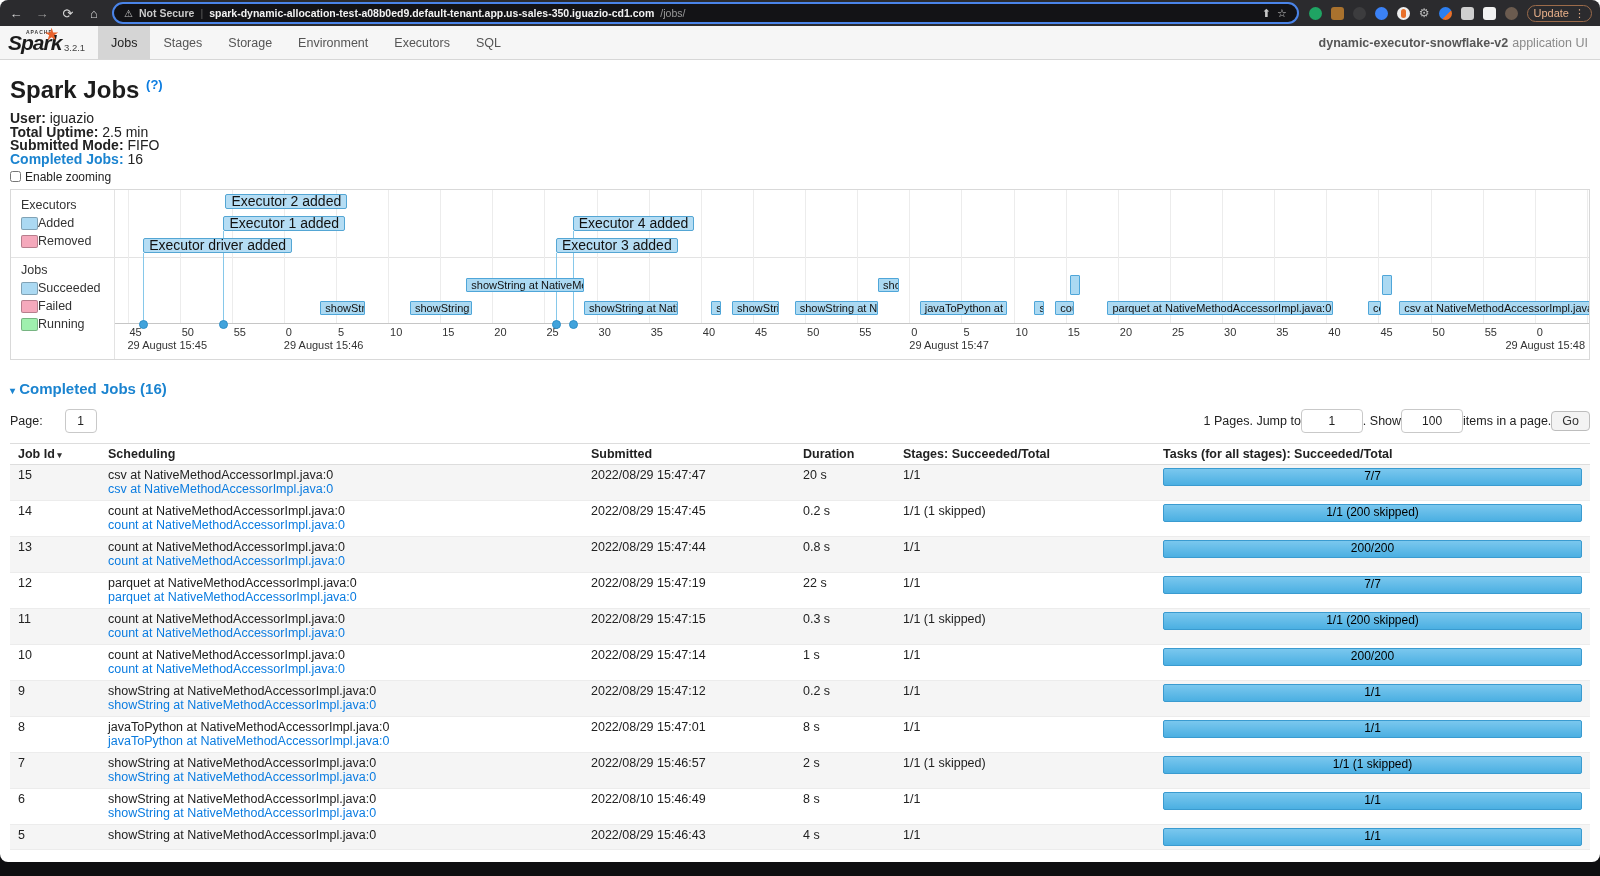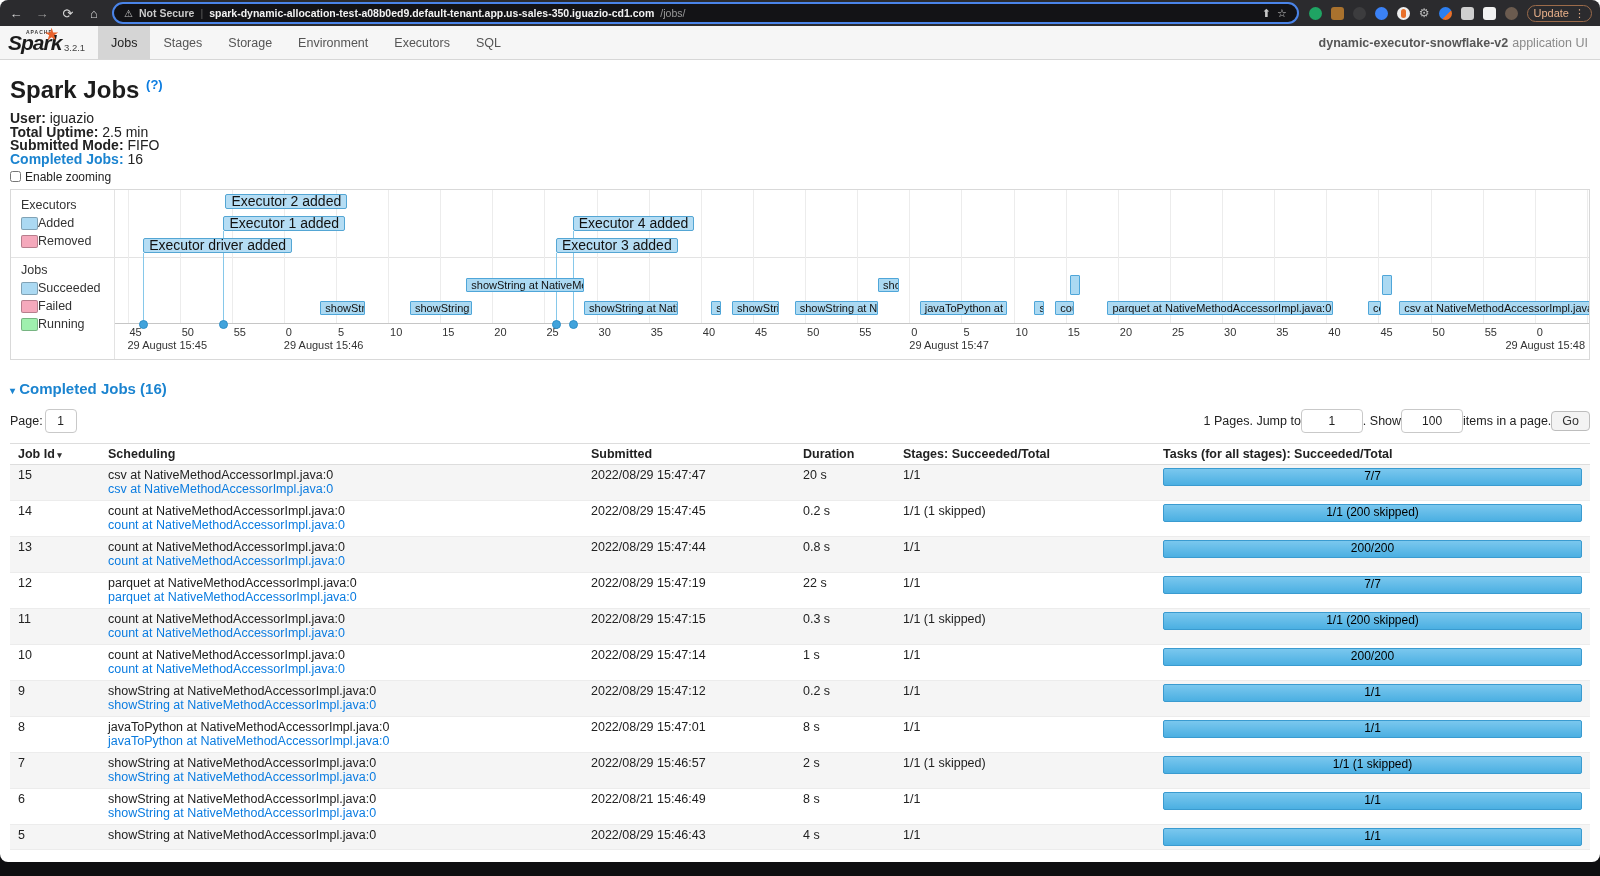--- a/index.html
+++ b/index.html
@@ -59,21 +59,21 @@
   .tl-vline{position:absolute;width:0;border-left:1px solid #86c8ea;}
   .tl-box{position:absolute;height:15px;line-height:13px;box-sizing:border-box;background:#b5ddf4;border:1px solid #54a6d4;border-radius:2px;font-size:14px;padding:0 5px;white-space:nowrap;color:#111;}
   .tl-bar{position:absolute;height:14px;line-height:12px;min-width:4px;box-sizing:border-box;background:#abd9f2;border:1px solid #4fa6d9;border-radius:1px;font-size:11px;padding:0 4px;overflow:hidden;white-space:nowrap;color:#111;}
   .tl-bar.thin{height:20px;}
   .tl-dot{position:absolute;top:130px;width:7px;height:7px;border-radius:50%;background:#41a3dc;border:1px solid #2e8fc7;margin-left:-4px;}
   .tl-tick-label{position:absolute;top:136px;font-size:11px;color:#333;padding-left:2px;white-space:nowrap;}
   .tl-date-label{position:absolute;top:149px;font-size:11px;color:#333;white-space:nowrap;}
   
   .section-head{margin-top:20px;}
   .pager-row{display:flex;align-items:center;margin-top:12px;font-size:12.5px;color:#222;}
-  .pager-left{display:flex;align-items:center;gap:2px;}
+  .pager-left{display:flex;align-items:center;gap:22px;}
   .pager-right{margin-left:auto;display:flex;align-items:center;}
   .pg-input{border:1px solid #c9c9c9;border-radius:4px;height:20px;text-align:center;font-size:12px;color:#222;background:#fff;}
   .pg-small{width:26px;}
   .pg-med{width:56px;}
   .go-btn{border:1px solid #bdbdbd;background:#f3f3f3;border-radius:4px;padding:2px 10px;font-size:12.5px;color:#333;cursor:pointer;}
   table.jobs{width:100%;border-collapse:collapse;font-size:12.5px;margin-top:10px;color:#222;}
   table.jobs th{text-align:left;font-weight:bold;padding:3px 8px;border-top:1px solid #ddd;border-bottom:1px solid #ddd;white-space:nowrap;}
   table.jobs td{padding:3px 8px;vertical-align:top;border-bottom:1px solid #ececec;}
   table.jobs tr.odd{background:#f5f5f5;}
   .desc-main{color:#222;line-height:14.5px;}
@@ -439,21 +439,21 @@
             <td>
               <div class="progress">1/1 (1 skipped)</div>
             </td>
           </tr>
           <tr>
             <td>6</td>
             <td>
               <div class="desc-main">showString at NativeMethodAccessorImpl.java:0</div>
               <div class="desc-link">showString at NativeMethodAccessorImpl.java:0</div>
             </td>
-            <td>2022/08/21 15:46:49</td>
+            <td>2022/08/10 15:46:49</td>
             <td>8 s</td>
             <td>1/1</td>
             <td>
               <div class="progress">1/1</div>
             </td>
           </tr>
           <tr class="odd">
             <td>5</td>
             <td>
               <div class="desc-main">showString at NativeMethodAccessorImpl.java:0</div>

